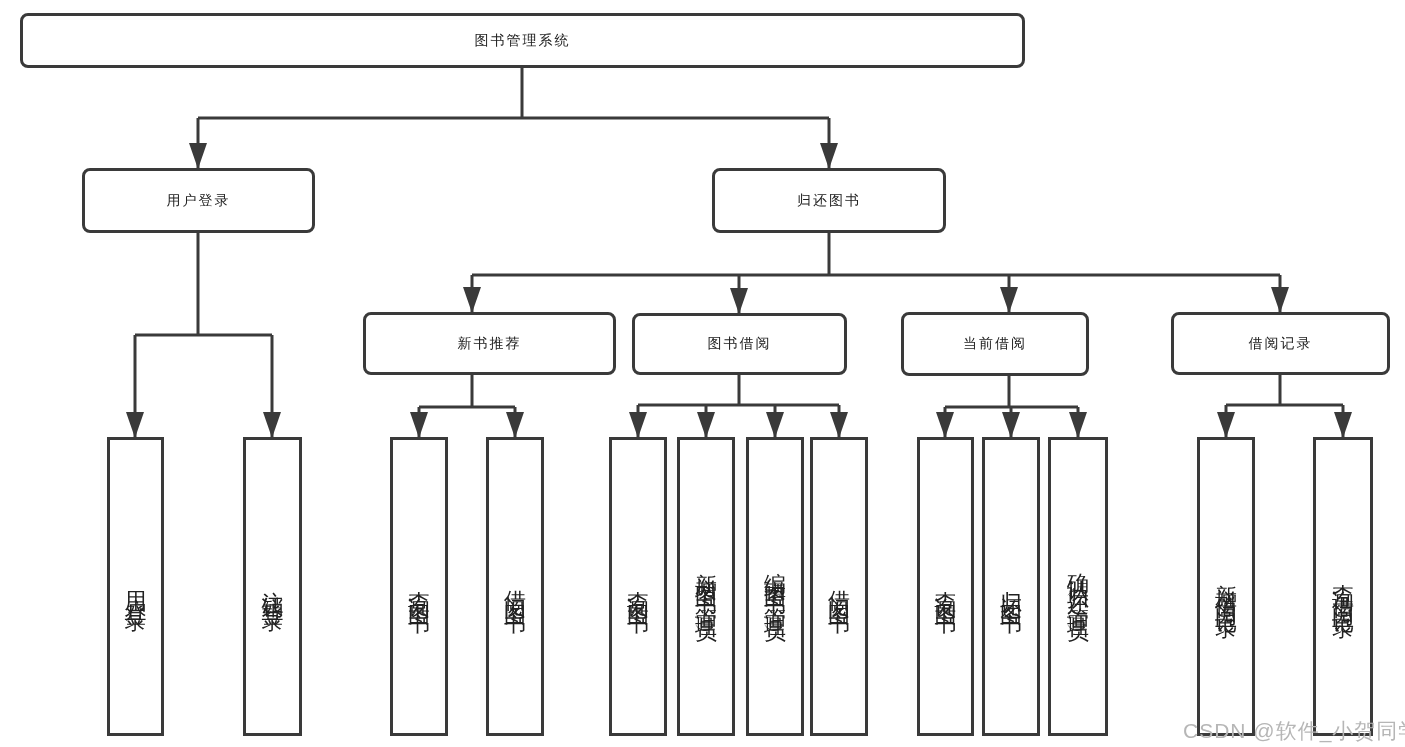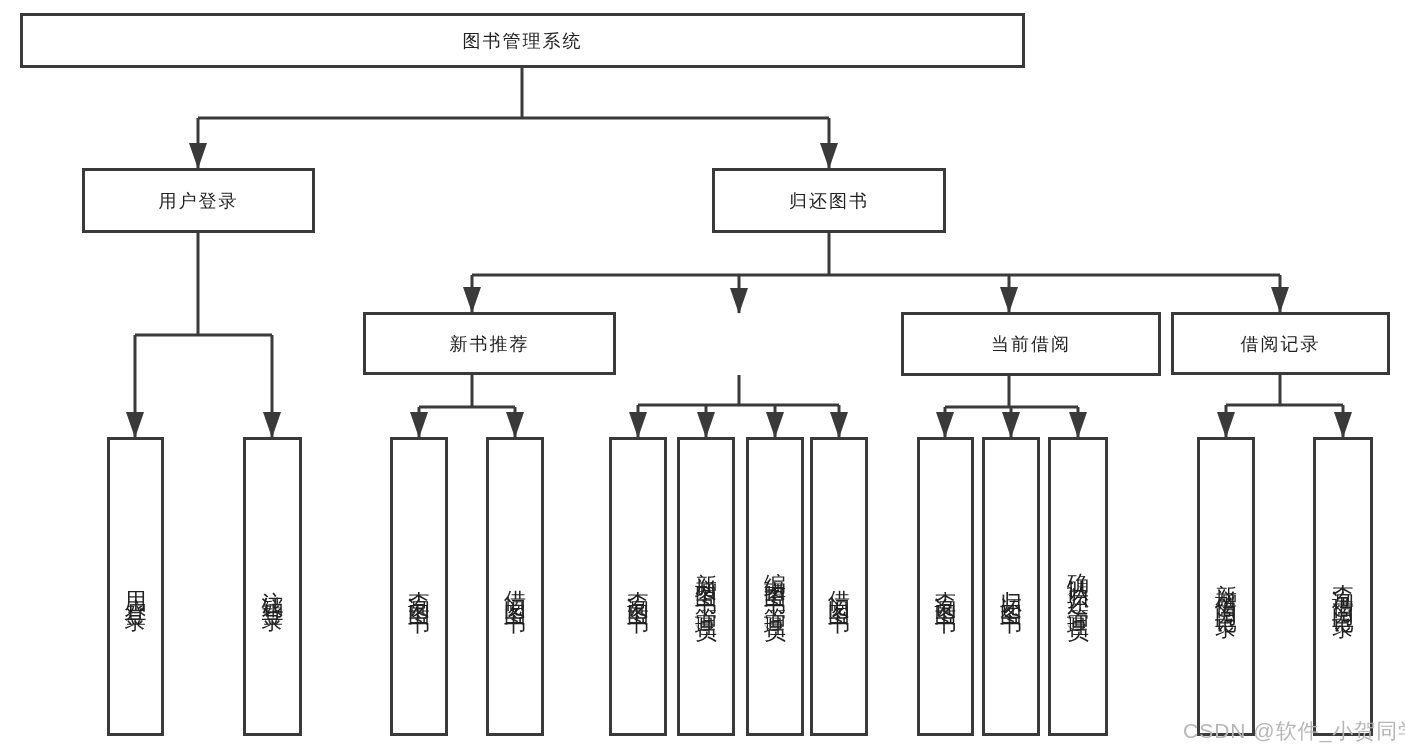--- a/index.html
+++ b/index.html
@@ -25,39 +25,39 @@
     position: absolute;
     box-sizing: border-box;
     border: 3px solid #3a3a3a;
     background: #ffffff;
     display: flex;
     align-items: center;
     justify-content: center;
     color: #212121;
     z-index: 2;
   }
-  .hnode { font-size: 18px; letter-spacing: 2px; }
+  .hnode { font-size: 14px; letter-spacing: 2px; border-radius: 8px; }
   .vnode {
     font-size: 22px;
     writing-mode: vertical-rl;
     text-orientation: mixed;
     letter-spacing: 7px;
     line-height: 1;
   }
   .vnode .lbl { white-space: nowrap; }
 
   
   #n-root { left: 20px;  top: 13px;  width: 1005px; height: 55px; }
   
   #n-l2-0 { left: 82px;  top: 168px; width: 233px; height: 65px; }
   #n-l2-1 { left: 712px; top: 168px; width: 234px; height: 65px; }
   
   #n-l3-0 { left: 363px;  top: 312px; width: 253px; height: 63px; }
   #n-l3-1 { left: 632px;  top: 313px; width: 215px; height: 62px; }
-  #n-l3-2 { left: 901px;  top: 312px; width: 260px; height: 64px; }
+  #n-l3-2 { left: 901px;  top: 312px; width: 188px; height: 64px; }
   #n-l3-3 { left: 1171px; top: 312px; width: 219px; height: 63px; }
   
   .leaf { top: 437px; height: 299px; }
   #n-leaf-0  { left: 107px;  width: 57px; }
   #n-leaf-1  { left: 243px;  width: 59px; }
   #n-leaf-2  { left: 390px;  width: 58px; }
   #n-leaf-3  { left: 486px;  width: 58px; }
   #n-leaf-4  { left: 609px;  width: 58px; }
   #n-leaf-5  { left: 677px;  width: 58px; }
   #n-leaf-6  { left: 746px;  width: 58px; }
@@ -147,20 +147,23 @@
   <div class="node hnode" id="n-l2-0">
     <span class="lbl">用户登录</span>
   </div>
   <div class="node hnode" id="n-l2-1">
     <span class="lbl">归还图书</span>
   </div>
 
   <div class="node hnode" id="n-l3-0">
     <span class="lbl">新书推荐</span>
   </div>
+  <div class="node hnode" id="n-l3-1">
+    <span class="lbl">图书借阅</span>
+  </div>
   <div class="node hnode" id="n-l3-2">
     <span class="lbl">当前借阅</span>
   </div>
   <div class="node hnode" id="n-l3-3">
     <span class="lbl">借阅记录</span>
   </div>
 
   <div class="node vnode leaf" id="n-leaf-0">
     <span class="lbl">用户登录</span>
   </div>

